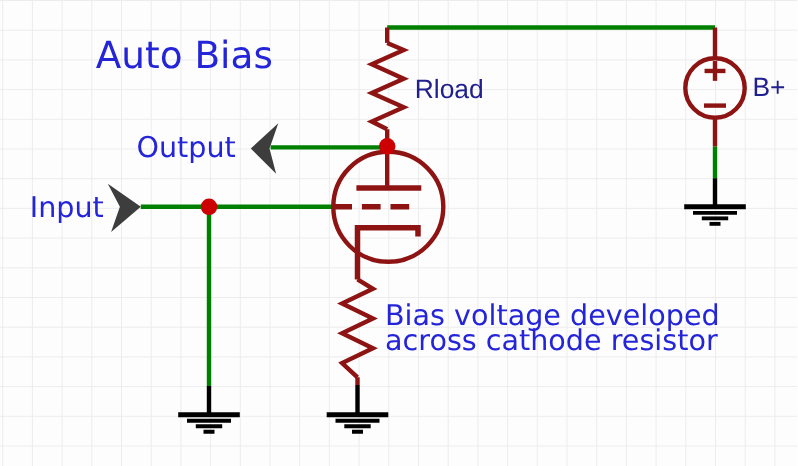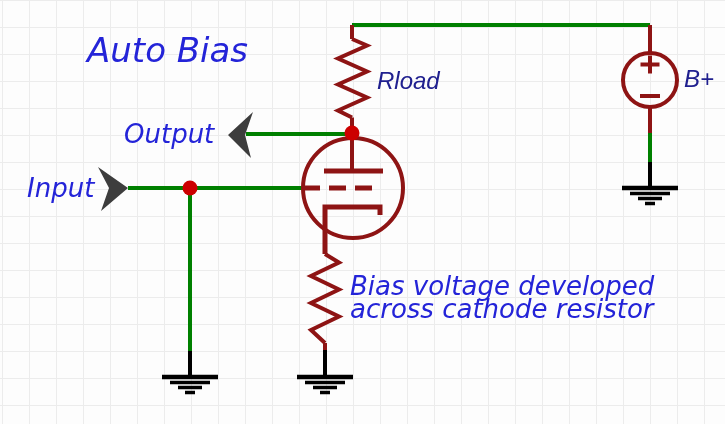--- a/index.html
+++ b/index.html
@@ -7,21 +7,20 @@
   .stage{
     position:relative;
     width:725px;height:424px;
     overflow:hidden;
     background-color:#fdfdfd;
     background-image:
       linear-gradient(to right,#ececec 1px,transparent 1px),
       linear-gradient(to bottom,#ececec 1px,transparent 1px);
     background-size:27px 27px;
     background-position:2px 0;
-    font-style:italic;
   }
   svg{position:absolute;left:0;top:0;}
   .wire{stroke:#008000;stroke-width:4;fill:none;}
   .comp{stroke:#8e1414;stroke-width:4;fill:none;}
   .comp-thick{stroke:#8e1414;stroke-width:5;fill:none;}
   .blk{stroke:#000000;fill:none;}
   .dot{fill:#cc0000;stroke:none;}
   .arrow{fill:#3d3d3d;stroke:none;}
   text{user-select:none;}
   .t-title{font-family:"DejaVu Sans",sans-serif;font-size:34px;fill:#2424d8;}

